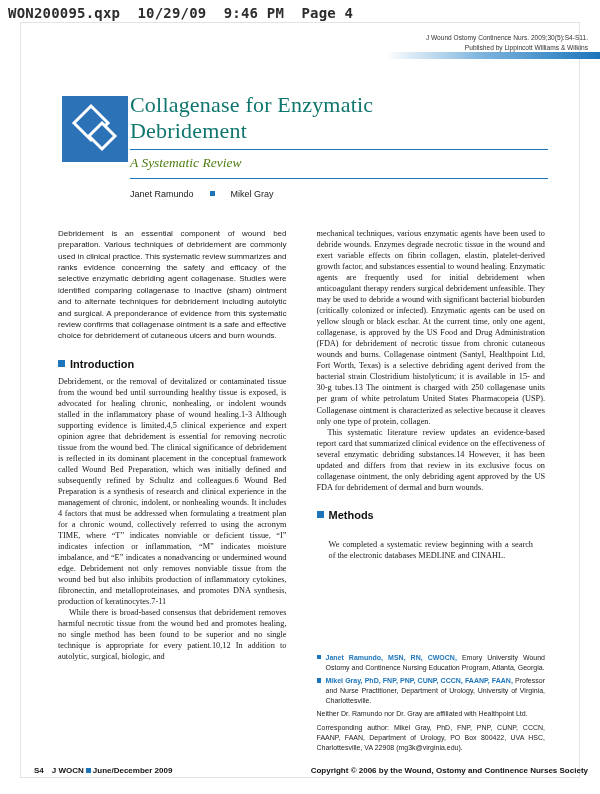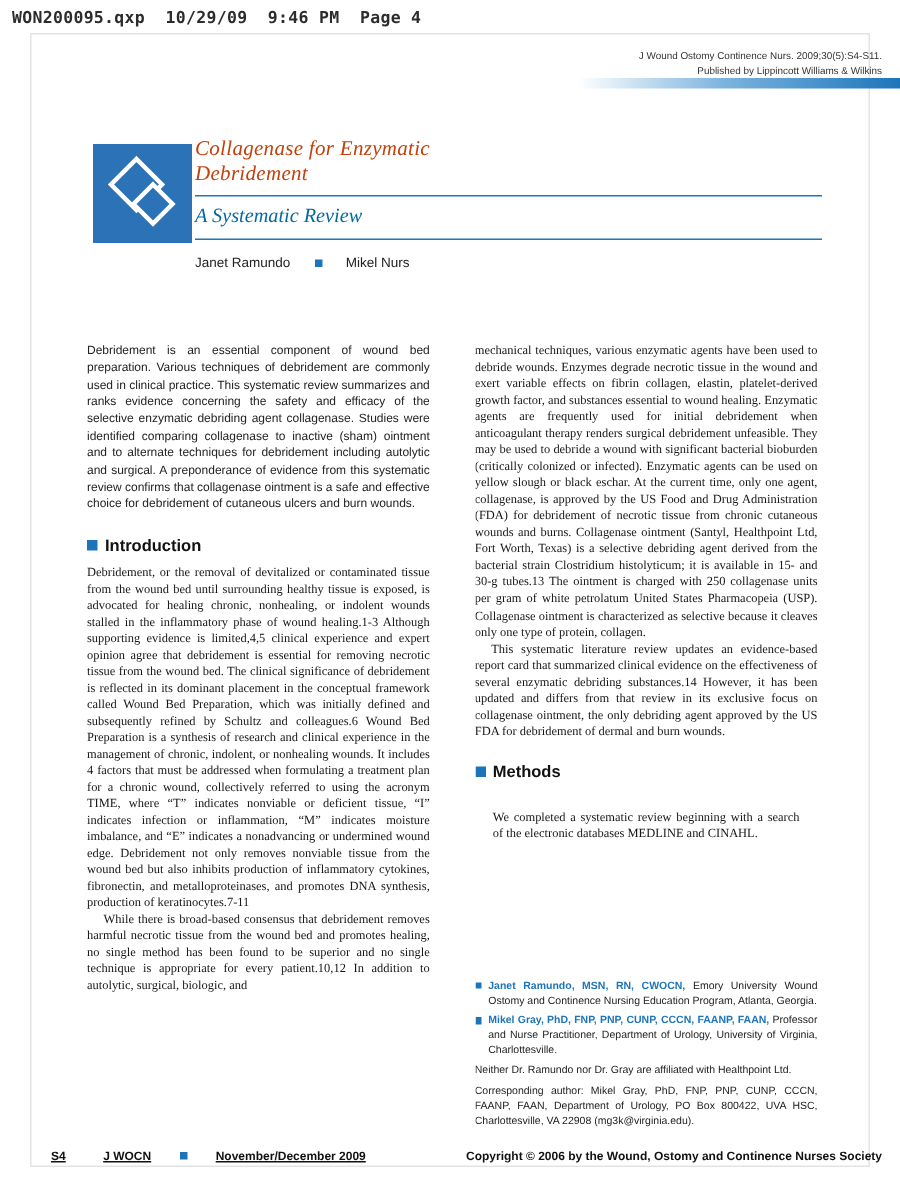--- a/index.html
+++ b/index.html
@@ -6,45 +6,45 @@
   body{
     width:600px;height:794px;position:relative;background:#ffffff;
     font-family:"Liberation Serif", serif;color:#1a1a1a;overflow:hidden;
   }
   .page-frame{
     position:absolute;left:20px;top:22px;width:558px;height:754px;
     border:1px solid #e3e3e3;pointer-events:none;
   }
   .proof-header{
     position:absolute;top:5px;left:8px;
-    font-family:"DejaVu Sans Mono", monospace;font-size:11px;font-weight:bold;color:#2c2c2c;
+    font-family:"DejaVu Sans Mono", monospace;font-size:14px;font-weight:bold;color:#2c2c2c;
     letter-spacing:0.2px;white-space:pre;
   }
   .citation{
     position:absolute;top:33px;right:12px;text-align:right;
     font-family:"Liberation Sans", sans-serif;font-size:6.6px;line-height:1.5;color:#333;
   }
   .banner-bar{
     position:absolute;top:52px;right:0px;width:215px;height:7px;
     background:linear-gradient(to right,#ffffff,#7db4de 45%,#1c75bb);
   }
   
   .logo{
     position:absolute;left:62px;top:96px;width:66px;height:66px;display:block;
   }
   .masthead{
     position:absolute;left:130px;top:92px;width:418px;
   }
   .title{
-    font-size:14px;line-height:1.18;font-style:italic;color:#c2410c;
+    font-size:22px;line-height:1.18;color:#0f766e;
     font-family:"Liberation Serif", serif;letter-spacing:0.2px;
   }
   .rule{height:1px;background:#1c75bb;margin:5px 0 4px 0;}
   .subtitle{
-    font-size:13.5px;font-style:italic;color:#0369a1;padding:1px 0 2px 0;
+    font-size:13.5px;font-style:italic;color:#4d7c0f;padding:1px 0 2px 0;
   }
   .authors{
     font-family:"Liberation Sans", sans-serif;font-size:9px;color:#222;
     padding-top:6px;display:flex;align-items:center;gap:16px;
   }
   .sq{display:inline-block;width:5px;height:5px;background:#1c75bb;flex:0 0 auto;}
   
   .columns{
     position:absolute;left:58px;top:228px;width:487px;height:528px;
     display:flex;gap:30px;overflow:hidden;
@@ -72,21 +72,21 @@
   .affil-item{position:relative;padding-left:9px;margin-bottom:3px;}
   .affil-item .asq{position:absolute;left:0;top:2px;width:4.5px;height:4.5px;background:#1c75bb;}
   .affil-item.no-bullet{padding-left:0;}
   .affil-name{color:#1c75bb;font-weight:bold;}
   
   .footer{
     position:absolute;left:34px;right:12px;bottom:19px;
     display:flex;justify-content:space-between;align-items:center;
     font-family:"Liberation Sans", sans-serif;font-size:8px;font-weight:bold;color:#111;
   }
-  .footer-left{display:flex;align-items:center;gap:19px;text-decoration:underline;}
+  .footer-left{display:flex;align-items:center;gap:2px;}
   .footer-left .pg{margin-right:6px;}
 </style>
 </head>
 <body>
 
 <div class="page-frame"></div>
 
 <div class="proof-header">WON200095.qxp  10/29/09  9:46 PM  Page 4</div>
 
 <div class="citation">
@@ -105,21 +105,21 @@
   <div class="title">
     <div>Collagenase for Enzymatic</div>
     <div>Debridement</div>
   </div>
   <div class="rule"></div>
   <div class="subtitle">A Systematic Review</div>
   <div class="rule"></div>
   <div class="authors">
     <span>Janet Ramundo</span>
     <span class="sq"></span>
-    <span>Mikel Nurs</span>
+    <span>Mikel Gray</span>
   </div>
 </div>
 
 <div class="columns">
 
   <div class="col">
     <p class="abstract" style="margin:0">Debridement is an essential component of wound bed preparation. Various techniques of debridement are commonly used in clinical practice. This systematic review summarizes and ranks evidence concerning the safety and efficacy of the selective enzymatic debriding agent collagenase. Studies were identified comparing collagenase to inactive (sham) ointment and to alternate techniques for debridement including autolytic and surgical. A preponderance of evidence from this systematic review confirms that collagenase ointment is a safe and effective choice for debridement of cutaneous ulcers and burn wounds.</p>
 
     <div class="section-heading">
       <span class="hsq"></span>
@@ -157,16 +157,16 @@
     </div>
   </div>
 
 </div>
 
 <div class="footer">
   <div class="footer-left">
     <span class="pg">S4</span>
     <span>J WOCN</span>
     <span class="sq"></span>
-    <span>November/December 2009</span>
+    <span>June/December 2009</span>
   </div>
   <div>Copyright © 2006 by the Wound, Ostomy and Continence Nurses Society</div>
 </div>
 
 </body></html>

